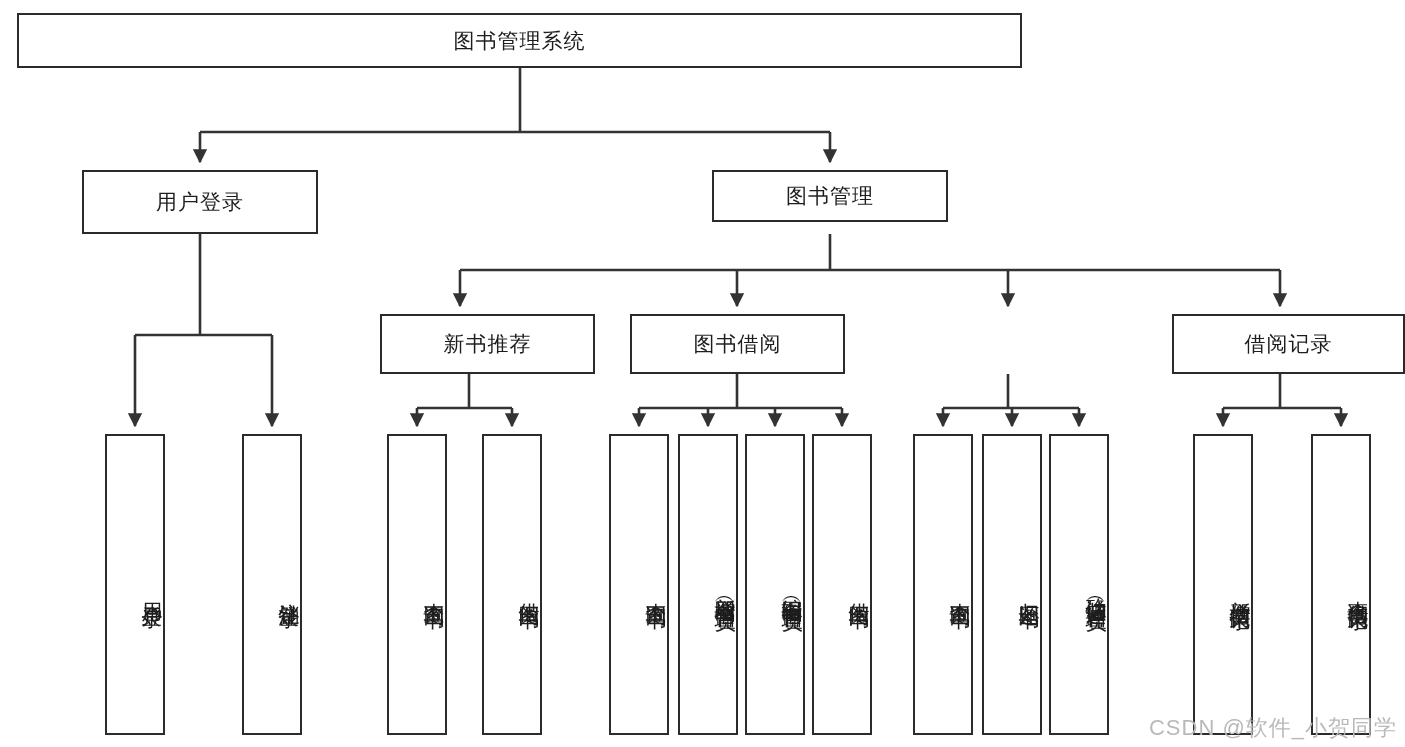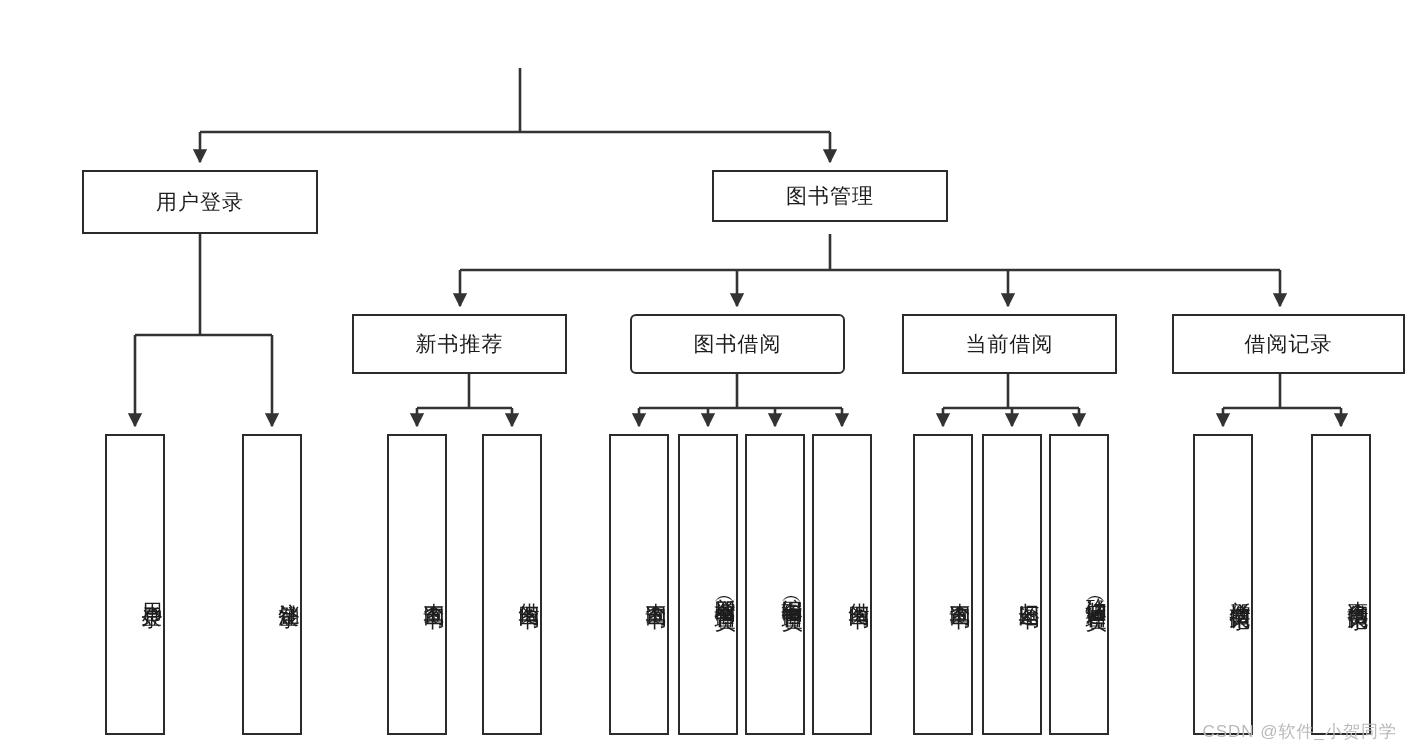--- a/index.html
+++ b/index.html
@@ -28,21 +28,21 @@
     line-height:1.05;
   }
   .node.vert span{writing-mode:vertical-rl;text-orientation:upright;}
 
   .edge-layer{position:absolute;left:0;top:0;width:1405px;height:747px;pointer-events:none;}
 
   .watermark{
     position:absolute;
     right:8px;
     bottom:4px;
-    font-size:17px;
+    font-size:22px;
     color:#b9b9b9;
     letter-spacing:1px;
     white-space:nowrap;
   }
 </style>
 </head>
 <body>
 
 <div id="canvas">
 
@@ -89,36 +89,36 @@
       <path d="M 1012 408 L 1012 426" marker-end="url(#arrow)"></path>
       <path d="M 1079 408 L 1079 426" marker-end="url(#arrow)"></path>
 
       <path d="M 1280 374 L 1280 408"></path>
       <path d="M 1223 408 L 1341 408"></path>
       <path d="M 1223 408 L 1223 426" marker-end="url(#arrow)"></path>
       <path d="M 1341 408 L 1341 426" marker-end="url(#arrow)"></path>
     </g>
   </svg>
 
+  <div class="node horiz" style="left:17px;top:13px;width:1005px;height:55px;">
+    <span>图书管理系统</span>
+  </div>
 
   <div class="node horiz" style="left:82px;top:170px;width:236px;height:64px;">
     <span>用户登录</span>
   </div>
   <div class="node horiz" style="left:712px;top:170px;width:236px;height:52px;">
     <span>图书管理</span>
   </div>
 
-  <div class="node horiz" style="left:352px;top:314px;width:215px;height:60px;">
+  <div class="node horiz" style="left:380px;top:314px;width:215px;height:60px;">
     <span>新书推荐</span>
   </div>
-  <div class="node horiz" style="left:630px;top:314px;width:215px;height:60px;border-radius:6px;">
+  <div class="node horiz" style="left:630px;top:314px;width:215px;height:60px;">
     <span>图书借阅</span>
-  </div>
-  <div class="node horiz" style="left:902px;top:314px;width:215px;height:60px;">
-    <span>当前借阅</span>
   </div>
   <div class="node horiz" style="left:1172px;top:314px;width:233px;height:60px;">
     <span>借阅记录</span>
   </div>
 
   <div class="node vert" style="left:105px;top:434px;width:60px;height:301px;">
     <span>用户登录</span>
   </div>
   <div class="node vert" style="left:242px;top:434px;width:60px;height:301px;">
     <span>注销登录</span>

